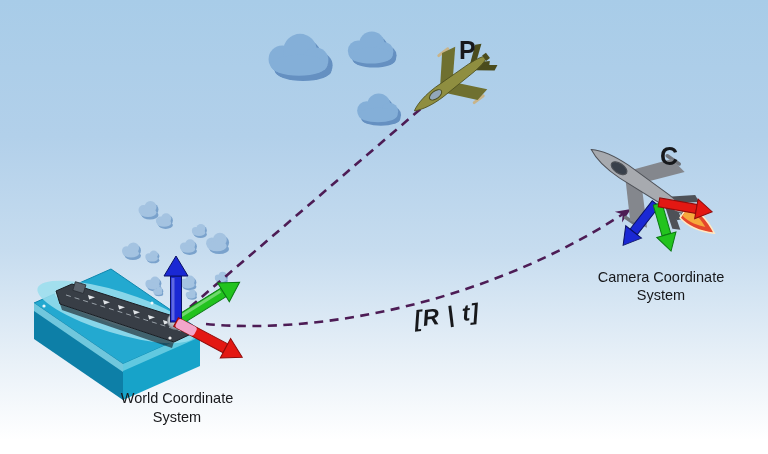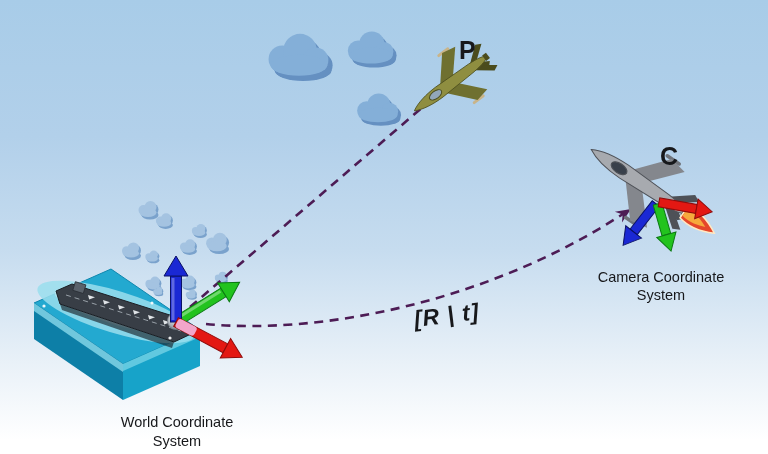--- a/index.html
+++ b/index.html
@@ -10,21 +10,21 @@
   }
   svg.gfx{position:absolute;left:0;top:0;}
   .label{position:absolute;color:#17181B;z-index:5;}
   .label-p{left:459px;top:36px;display:flex;align-items:baseline;gap:7px;}
   .p-sym{font-size:25px;font-weight:bold;}
   .p-coords{font-size:18px;letter-spacing:0.2px;}
   .p-coords sub{font-size:11.5px;vertical-align:-4px;}
   .label-c{left:660px;top:142px;font-size:25px;font-weight:bold;}
   .label-rt{left:414px;top:306px;font-size:23px;font-weight:bold;font-style:italic;
             transform:rotate(-7deg);transform-origin:left center;letter-spacing:1px;}
-  .label-world{left:88px;top:389px;width:178px;text-align:center;font-size:14.5px;line-height:19px;margin-top:24px;}
+  .label-world{left:88px;top:389px;width:178px;text-align:center;font-size:14.5px;line-height:19px;}
   .label-camera{left:580px;top:268px;width:162px;text-align:center;font-size:14.5px;line-height:18px;}
 </style>
 </head>
 <body>
 
 <div class="scene">
 
   <svg class="gfx" width="768" height="454" viewBox="0 0 768 454">
     <defs>
       <radialGradient id="sphereGrad" cx="40%" cy="35%" r="75%">

